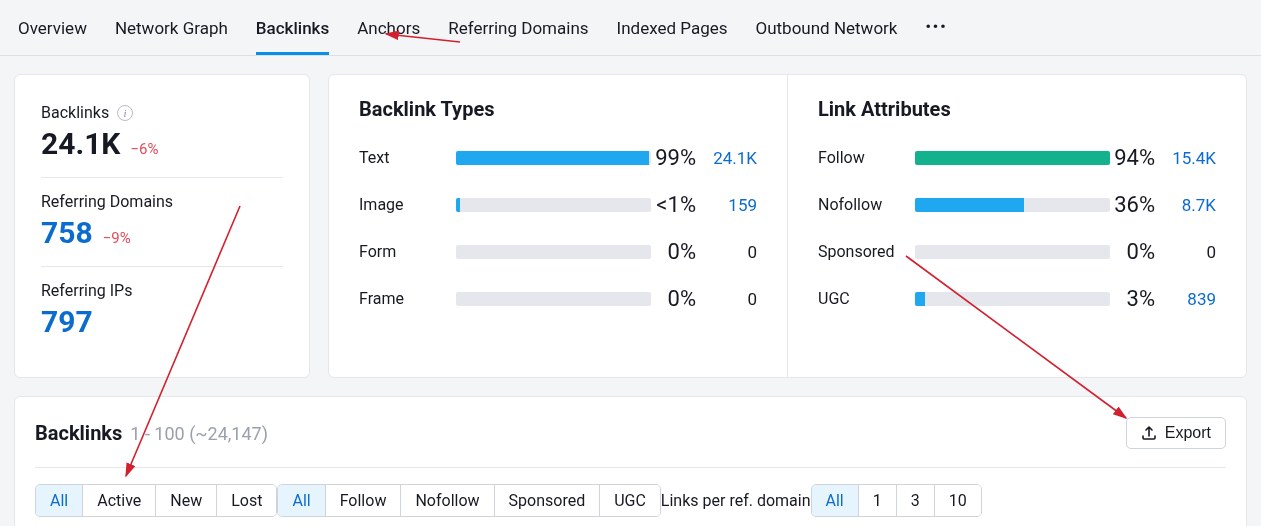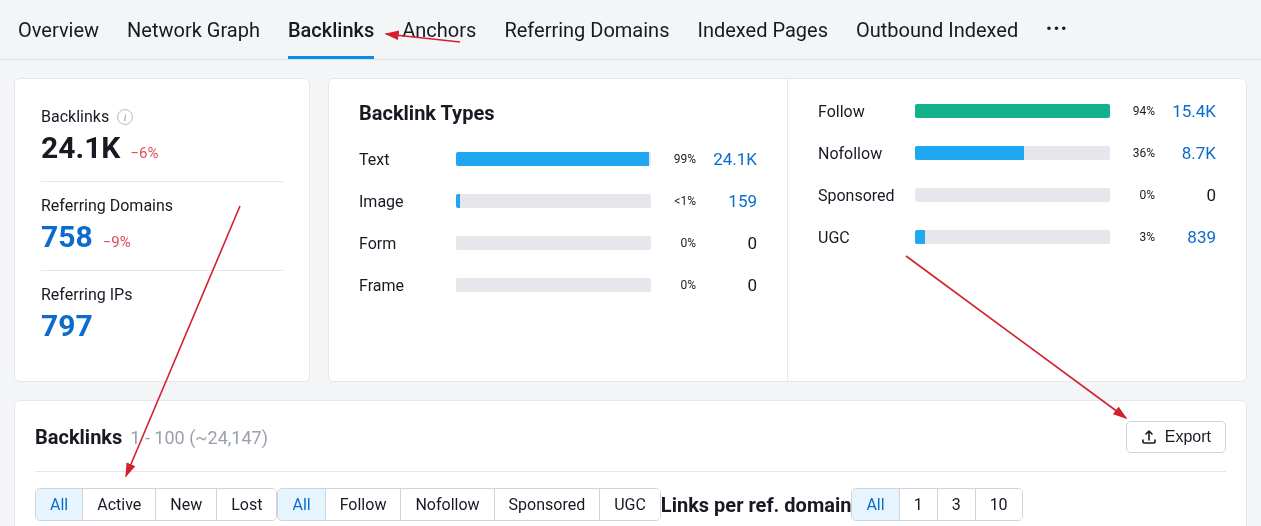--- a/index.html
+++ b/index.html
@@ -13,21 +13,21 @@
   .tabs {
     display: flex;
     align-items: center;
     gap: 28px;
     padding: 12px 18px 0 18px;
     border-bottom: 1px solid #dcdfe6;
     background: #f4f5f7;
   }
   .tab {
     padding: 6px 0 14px 0;
-    font-size: 20px;
+    font-size: 17px;
     color: #171a22;
     cursor: pointer;
     border-bottom: 3px solid transparent;
   }
   .tab.active {
     color: #171a22;
     border-bottom: 3px solid #0b8ee6;
     font-weight: 500;
   }
   .more-dots { letter-spacing: 2px; font-weight: bold; padding-bottom: 14px; cursor:pointer;}
@@ -57,21 +57,21 @@
   .wide-card { flex:1; display:flex; padding:0;justify-content:center; }
   .panel { flex:1; padding: 22px 30px; }
   .panel + .panel { border-left:1px solid #e5e7ed; }
   .panel-title { font-size: 20px; font-weight: 700; margin-bottom: 24px; }
   .metric-row { display:flex; align-items:center; gap:1px; margin-bottom: 22px; }
   .metric-row:last-child{margin-bottom:4px;}
   .metric-label { width: 96px; font-size: 16px; }
   .bar-track { flex:1; height: 14px; background:#e5e7ed; border-radius:2px; overflow:hidden; }
   .bar-fill { height:100%; background:#1fa7f0; }
   .bar-fill.green { background:#13b28c; }
-  .metric-pct { width: 44px; text-align:right; font-size:12px; color:#171a22;}
+  .metric-pct { width: 44px; text-align:right; font-size:22px; color:#171a22;}
   .metric-val { width: 60px; text-align:right; font-size:17px; color:#0b6cce;}
   .metric-val.zero { color:#171a22; }
   .list-section {
     margin: 0 14px 14px 14px;
     background:#fff;
     border:1px solid #e5e7ed;
     border-radius:6px;
     padding: 20px 20px 18px 20px;
   }
   .list-header { display:flex; align-items:center; justify-content:space-between; }
@@ -86,36 +86,36 @@
   .filters { display:flex; align-items:center; flex-wrap:wrap;}
   .seg { display:flex; border:1px solid #cfd3dd; border-radius:5px; overflow:hidden;}
   .seg-btn { padding:6px 14px; font-size:16px; background:#fff; cursor:pointer; border-right:1px solid #cfd3dd;}
   .seg-btn:last-child{border-right:none;}
   .seg-btn.sel { background:#e6f4fd; color:#0b6cce; }
   .date-btn {
     display:flex; align-items:center; gap:10px;
     border:1px solid #cfd3dd; border-radius:5px;
     padding: 6px 12px; font-size:16px; color:#9aa0ac; background:#fff; cursor:pointer;
   }
-  .filter-label { font-size:20px; color:#171a22;font-weight:bold; }
+  .filter-label { font-size:16px; color:#171a22; }
   .arrow-overlay { position:absolute; top:0; left:0; pointer-events:none; }
   .page-wrap { position:relative; width:1261px; }
 </style>
 </head>
 <body>
 <div class="page-wrap">
 
 <div class="tabs">
   <div class="tab">Overview</div>
   <div class="tab">Network Graph</div>
   <div class="tab active">Backlinks</div>
   <div class="tab">Anchors</div>
   <div class="tab">Referring Domains</div>
   <div class="tab">Indexed Pages</div>
-  <div class="tab">Outbound Indexed</div>
+  <div class="tab">Outbound Network</div>
   <div class="more-dots">•••</div>
 </div>
 
 <div class="cards-row">
 
   <div class="card summary-card">
     <div class="summary-block">
       <div class="summary-label">
         <span>Backlinks</span>
         <span class="info-icon">i</span>
@@ -176,20 +176,21 @@
               <div class="metric-label">Frame</div>
               <div class="bar-track">
                 <div class="bar-fill" style="width: 0%;"></div>
               </div>
               <div class="metric-pct">0%</div>
               <div class="metric-val zero">0</div>
             </div>
           </div>
     </div>
     <div class="panel">
+      <div class="panel-title">Link Attributes</div>
       <div id="la-rows">
             <div class="metric-row">
               <div class="metric-label">Follow</div>
               <div class="bar-track">
                 <div class="bar-fill green" style="width: 100%;"></div>
               </div>
               <div class="metric-pct">94%</div>
               <div class="metric-val">15.4K</div>
             </div>
             <div class="metric-row">

